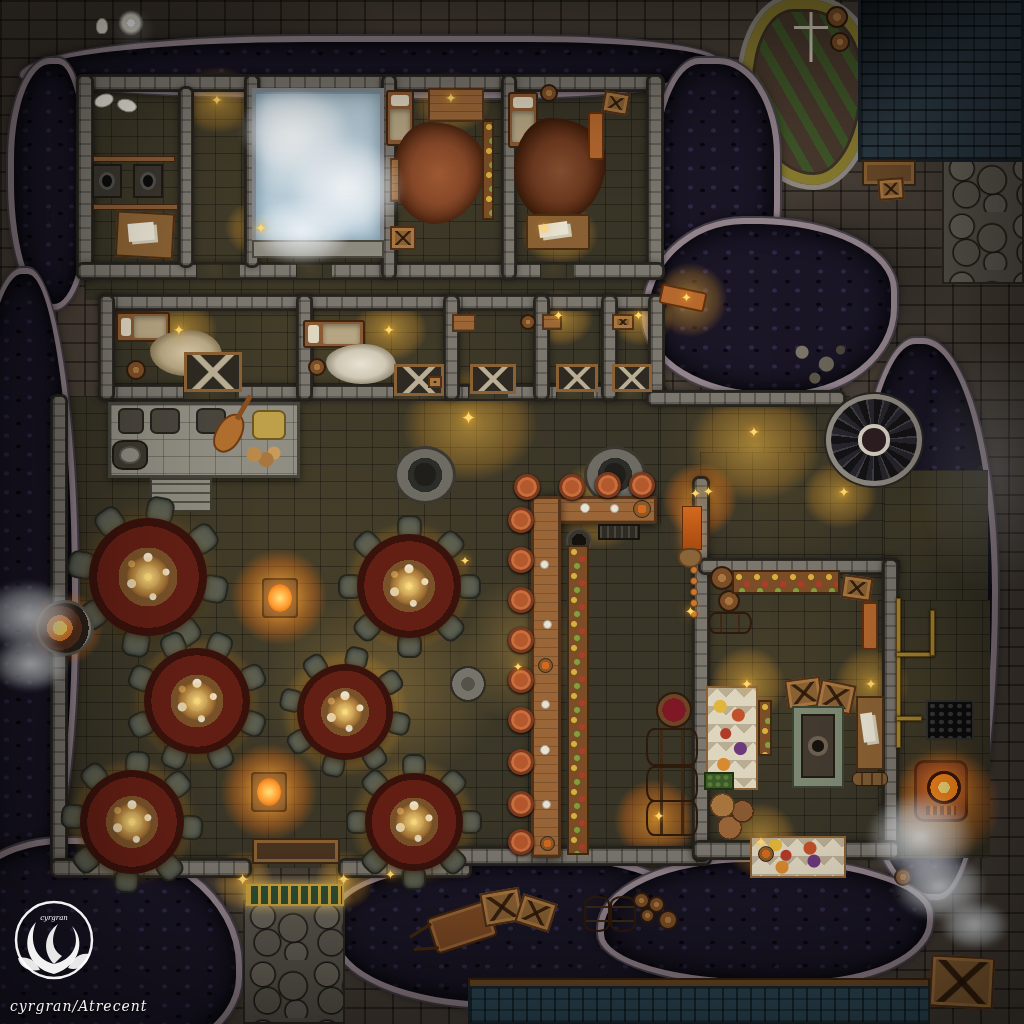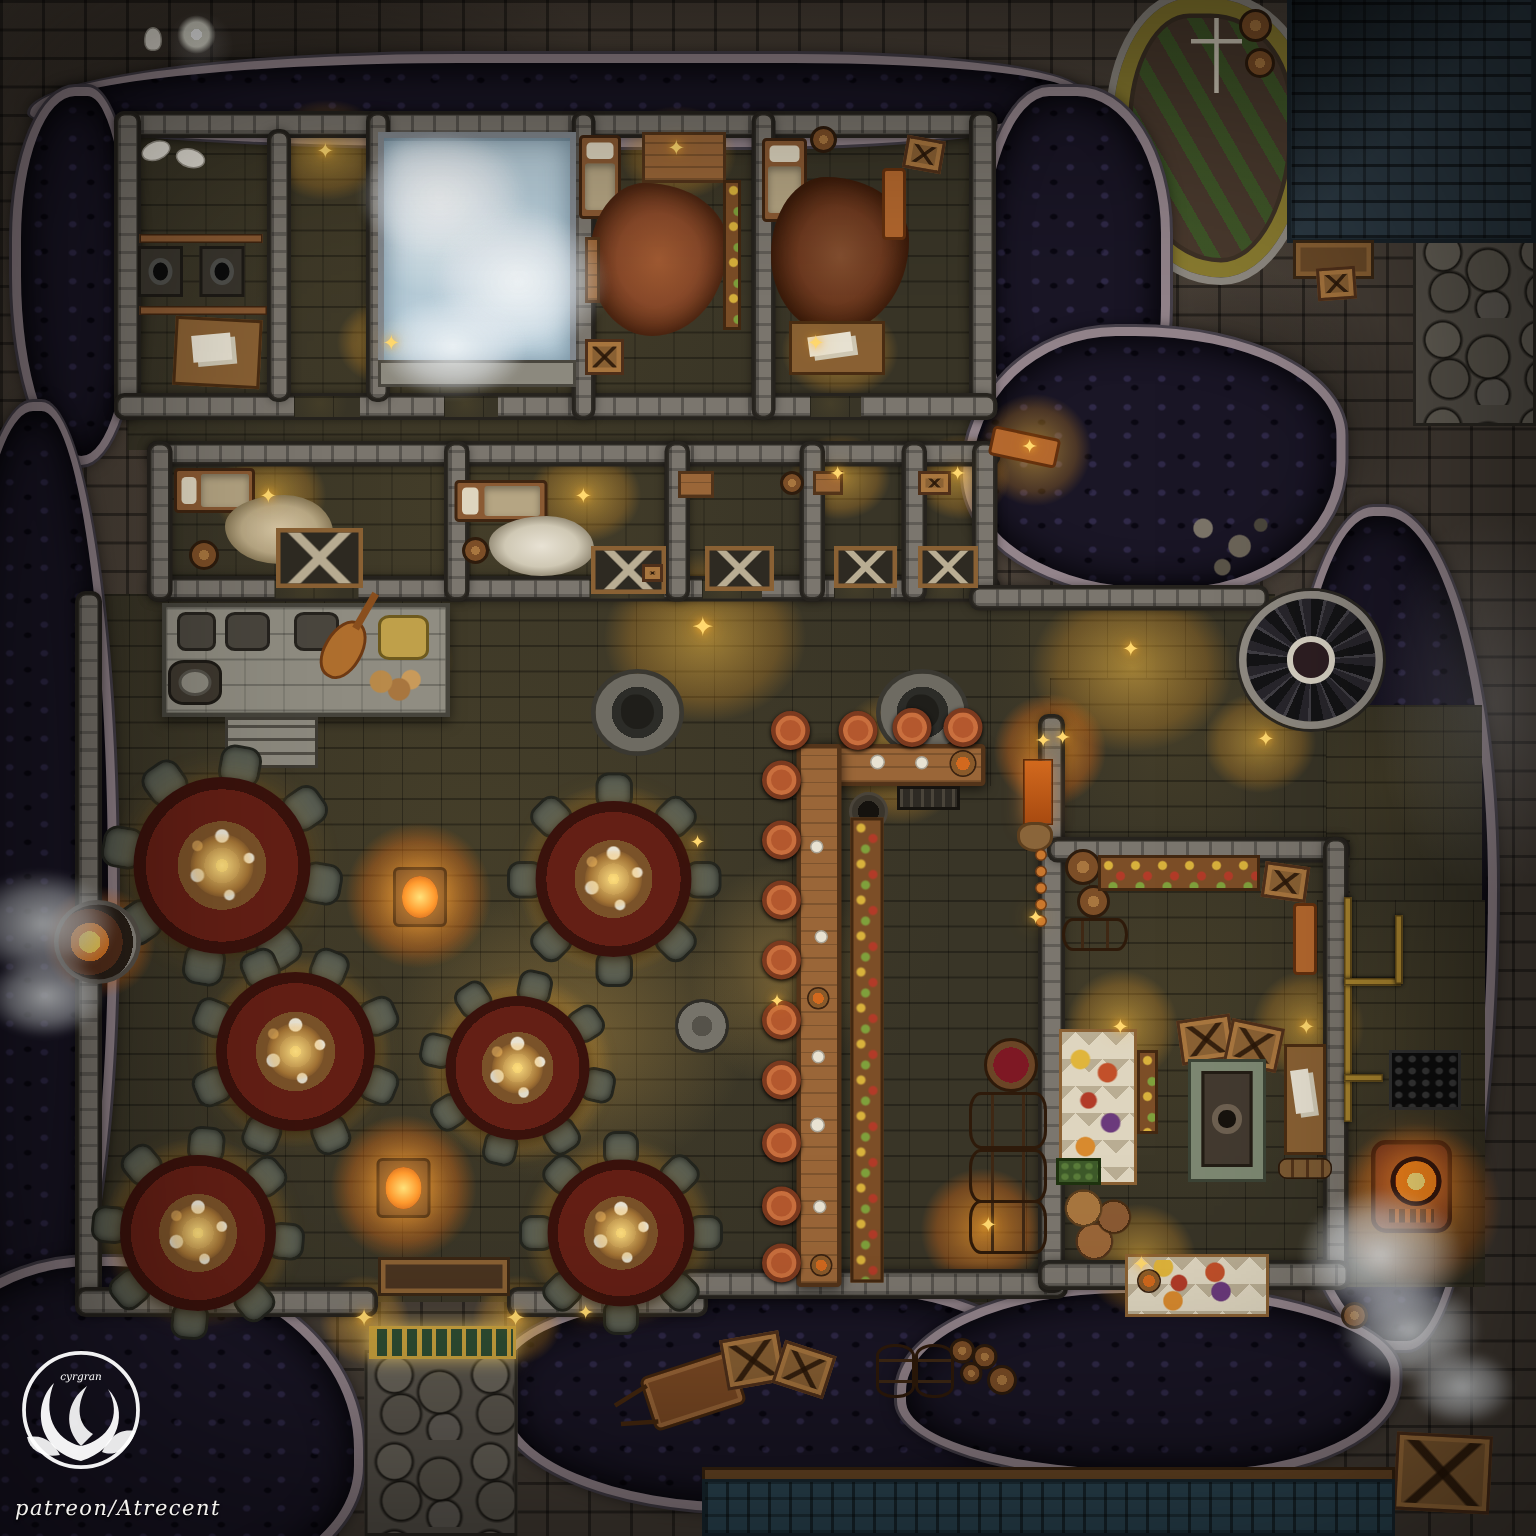--- a/index.html
+++ b/index.html
@@ -505,15 +505,15 @@
     <div class="prop sparkle" style="left: 653px; top: 809px; font-size: 14px;"></div>
     <div id="watermark">
     <svg width="96" height="96" viewBox="0 0 96 96">
       <circle cx="48" cy="46" r="38" fill="none" stroke="#ffffff" stroke-width="2.5" opacity="0.95"></circle>
       <path d="M48 80 C20 74 14 44 30 28 C22 48 30 66 48 70 C66 66 76 50 66 32 C80 46 74 72 48 80 Z" fill="#ffffff" opacity="0.95"></path>
       <path d="M48 70 C36 58 38 40 52 30 C44 44 46 56 56 62 Z" fill="#ffffff" opacity="0.9"></path>
       <path d="M12 64 C24 62 30 68 34 76 C24 78 14 74 12 64 Z" fill="#ffffff" opacity="0.9"></path>
       <path d="M84 60 C72 58 66 66 62 74 C72 78 82 70 84 60 Z" fill="#ffffff" opacity="0.9"></path>
       <text x="48" y="26" text-anchor="middle" font-size="7" font-style="italic" font-family="DejaVu Serif, serif" fill="#ffffff">cyrgran</text>
     </svg>
-    <div id="wm-credit">patreon/Atrecent</div>
+    <div id="wm-credit">cyrgran/Atrecent</div>
   </div>
 </div>
 
 </body></html>

